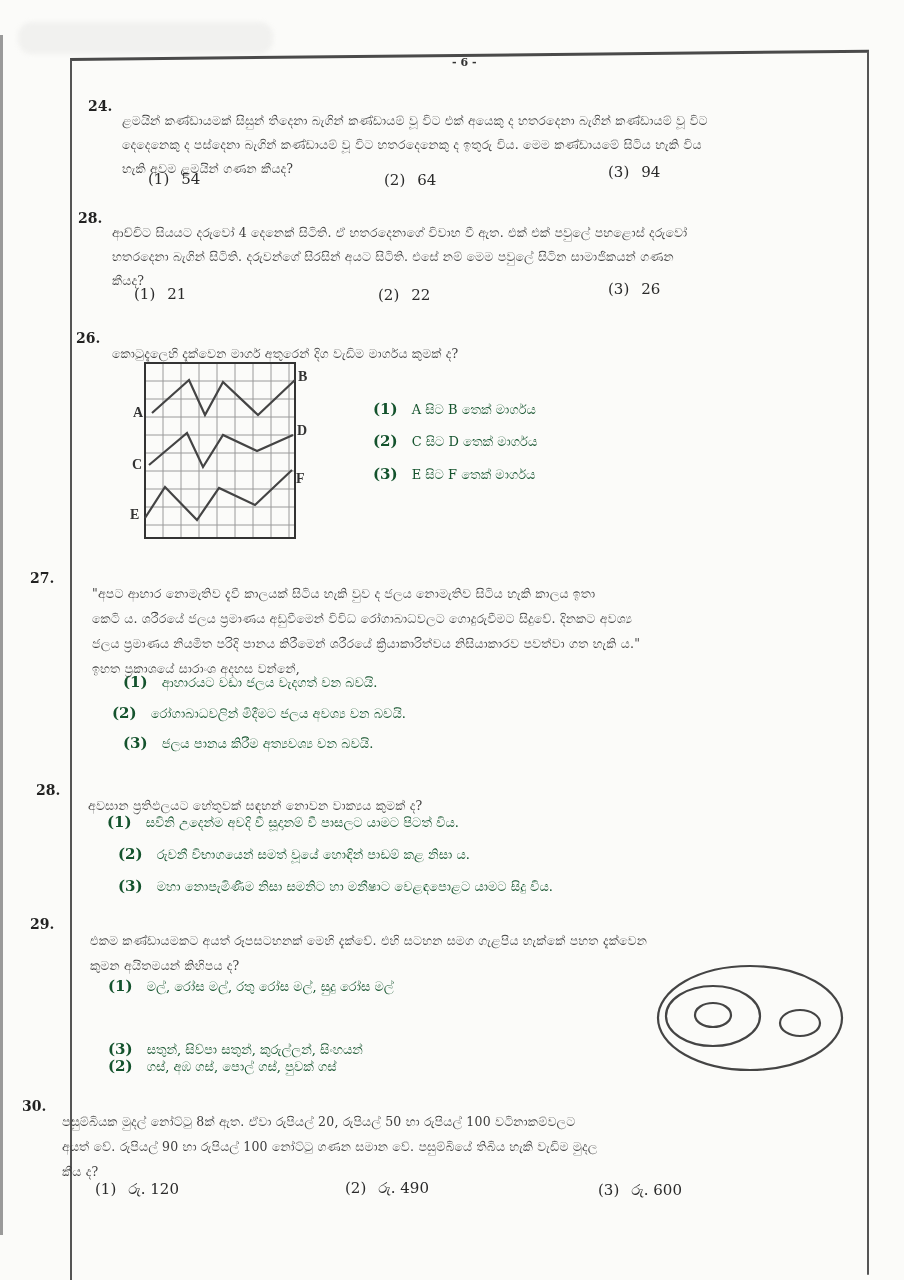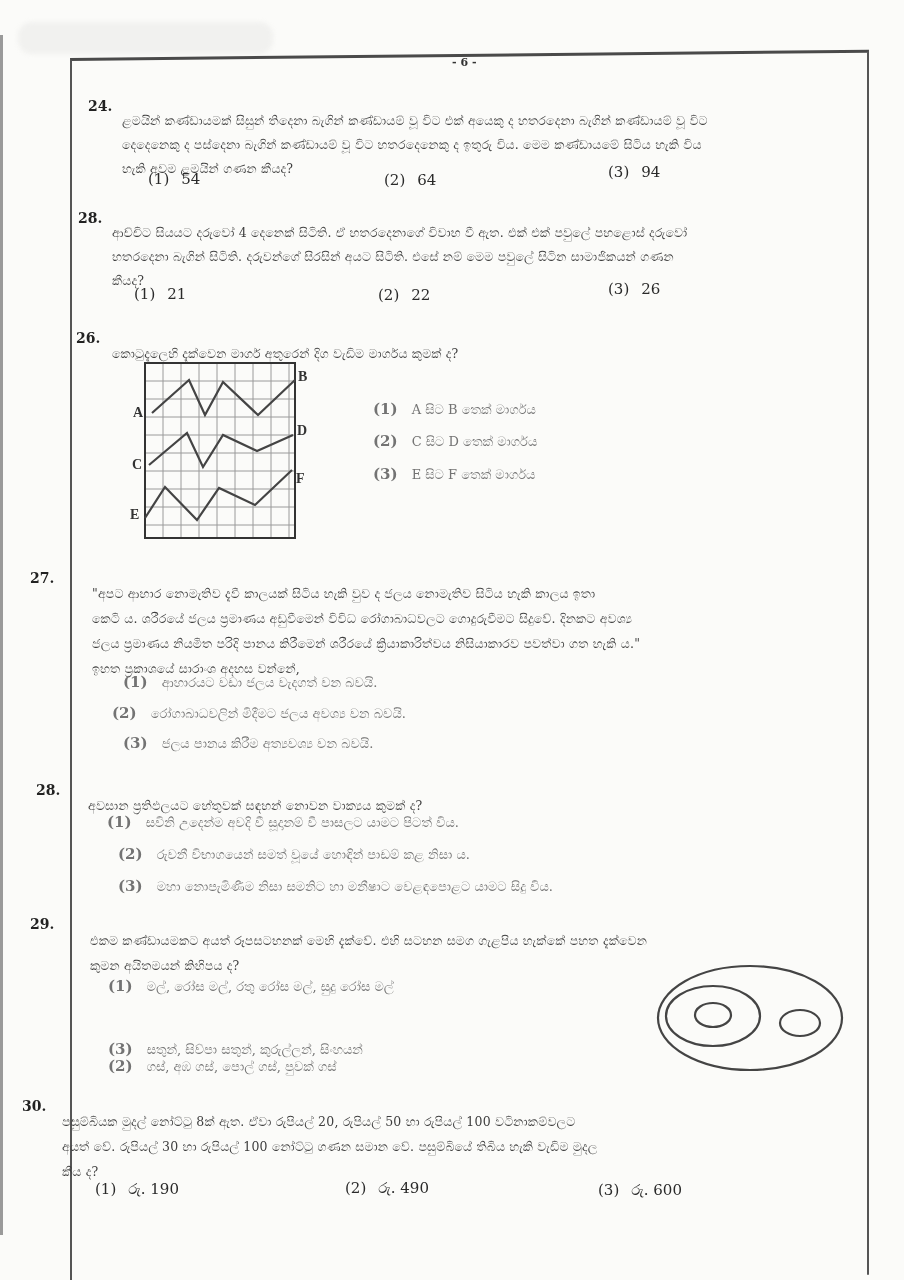--- a/index.html
+++ b/index.html
@@ -8,21 +8,21 @@
   .smudge{position:absolute;left:18px;top:22px;width:255px;height:32px;background:#f1f1ef;border-radius:14px;filter:blur(2px);}
   .page-num{position:absolute;left:452px;top:56px;font-size:11px;font-weight:bold;color:#333;}
   .frame{position:absolute;left:70px;top:58px;width:795px;height:1222px;
          border-top:3px solid #4a4a4a;border-left:2px solid #555;border-right:2px solid #555;
          transform:skewY(-0.6deg);transform-origin:left top;}
   .leftrule{position:absolute;left:0;top:35px;width:3px;height:1200px;background:#9a9a9a;}
   .qnum{position:absolute;font-weight:bold;font-size:14px;color:#222;}
   .qtext{position:absolute;font-size:12.5px;line-height:24px;color:#3e3e3e;letter-spacing:0.2px;margin-top:17px;}
   .opt{position:absolute;font-size:15px;font-weight:normal;color:#2a2a2a;white-space:nowrap;}
   .opt .lbl{margin-right:12px;}
-  .optline{position:absolute;font-size:13px;color:#737373;white-space:nowrap;}
+  .optline{position:absolute;font-size:13px;color:#14532d;white-space:nowrap;}
   .optline .lbl{font-weight:bold;font-size:15px;margin-right:14px;}
   svg{position:absolute;}
 </style>
 </head>
 <body>
 
 <div class="smudge"></div>
 <div class="page-num">- 6 -</div>
 <div class="frame"></div>
 <div class="leftrule"></div>
@@ -124,18 +124,18 @@
       <ellipse cx="63" cy="53" rx="47" ry="30"></ellipse>
       <ellipse cx="63" cy="52" rx="18" ry="12"></ellipse>
       <ellipse cx="150" cy="60" rx="20" ry="13"></ellipse>
     </g>
   </svg>
 </div>
 
 <div>
   <span class="qnum" style="left:22px;top:1098px">30.</span>
   <div class="qtext" style="left:62px;top:1093px">පසුම්බියක මුදල් නෝට්ටු 8ක් ඇත. ඒවා රුපියල් 20, රුපියල් 50 හා රුපියල් 100 වටිනාකම්වලට</div>
-  <div class="qtext" style="left:62px;top:1118px">අයත් වේ. රුපියල් 30 හා රුපියල් 100 නෝට්ටු ගණන සමාන වේ. පසුම්බියේ තිබිය හැකි වැඩිම මුදල</div>
+  <div class="qtext" style="left:62px;top:1118px">අයත් වේ. රුපියල් 90 හා රුපියල් 100 නෝට්ටු ගණන සමාන වේ. පසුම්බියේ තිබිය හැකි වැඩිම මුදල</div>
   <div class="qtext" style="left:62px;top:1143px">කීය ද?</div>
-  <div class="opt" style="left:95px;top:1180px"><span class="lbl">(1)</span><span>රු. 190</span></div>
+  <div class="opt" style="left:95px;top:1180px"><span class="lbl">(1)</span><span>රු. 120</span></div>
   <div class="opt" style="left:345px;top:1179px"><span class="lbl">(2)</span><span>රු. 490</span></div>
   <div class="opt" style="left:598px;top:1181px"><span class="lbl">(3)</span><span>රු. 600</span></div>
 </div>
 
 </body></html>

